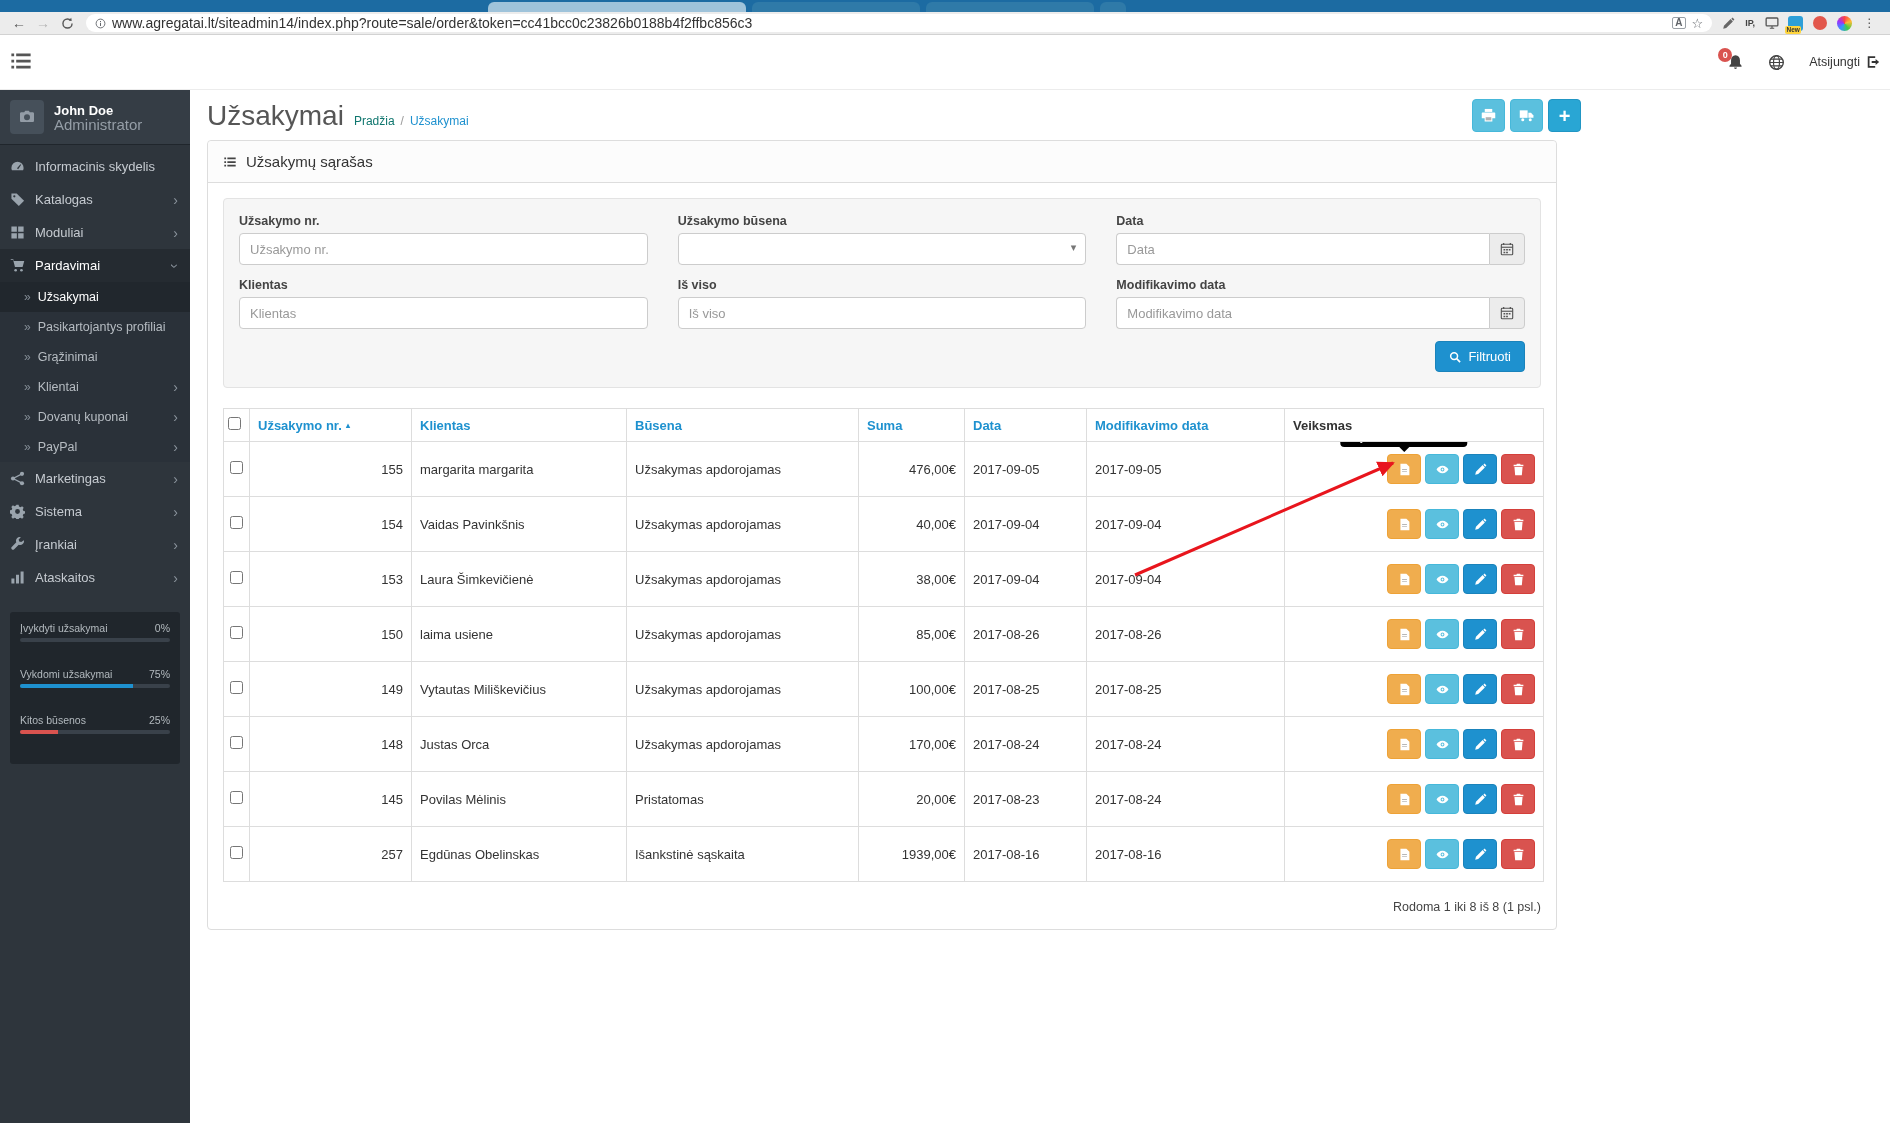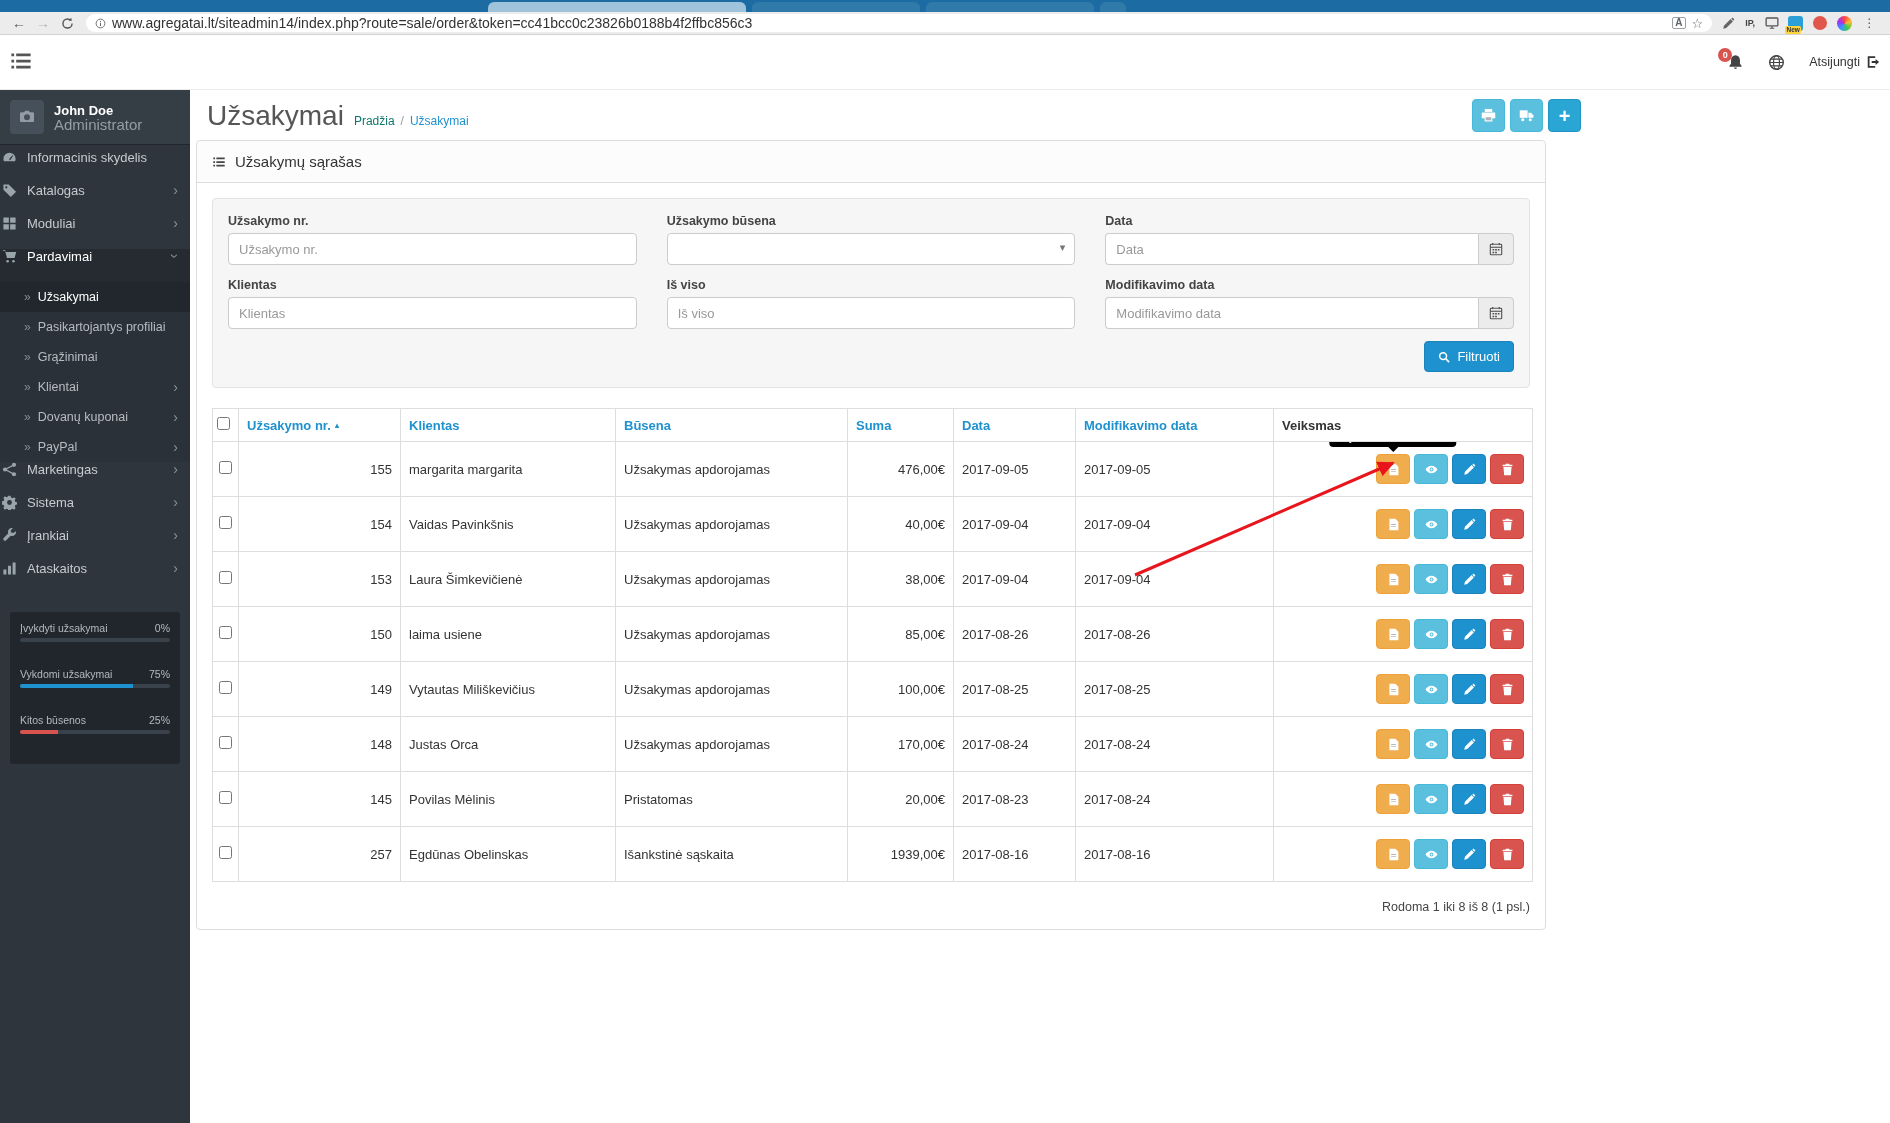--- a/index.html
+++ b/index.html
@@ -51,21 +51,21 @@
   .logout{display:flex;align-items:flex-end;gap:6px;font-size:12.5px;color:#333;cursor:pointer}
   .logout svg{width:14px;height:14px}
   
   .sidebar{position:absolute;left:0;top:90px;width:190px;bottom:0;background:var(--sidebar);color:#c6cbd1}
   .profile{display:flex;align-items:center;gap:10px;padding:8px 10px;background:#353d45;border-bottom:1px solid #20262c;height:38px}
   .avatar{width:34px;height:34px;border-radius:4px;background:#46505a;display:flex;align-items:center;justify-content:center;color:#939ca6}
   .avatar svg{width:16px;height:16px}
   .uname{font-size:13px;font-weight:bold;color:#fff;line-height:15px}
   .urole{font-size:15px;color:#959ea7;line-height:13px}
   #menu{padding-top:5px}
-  .mi-item{display:flex;align-items:flex-start;height:33px;padding:0 12px 0 2px;font-size:13px;color:#c6cbd1;cursor:pointer}
+  .mi-item{display:flex;align-items:center;height:33px;padding:0 12px 0 10px;font-size:13px;color:#c6cbd1;cursor:pointer}
   .micon{width:15px;height:15px;margin-right:10px;color:#9aa4ad;flex:0 0 auto}
   .mi-item.active{background:#252b31;color:#fff}
   .mi-sub{display:flex;align-items:center;height:30px;padding:0 12px 0 24px;font-size:12.5px;color:#b6bcc2;cursor:pointer;background:#2a3139}
   .mi-sub.active{background:#21272d;color:#fff}
   .pre{margin-right:7px;color:#848d96;font-size:12px}
   .chev{margin-left:auto;color:#8a939c;font-size:14px;line-height:1}
   .chev.down{transform:rotate(90deg)}
   .stats{margin:18px 10px 0;background:#20262c;border-radius:3px;padding:10px 10px 4px}
   .stat{margin-bottom:26px}
   .stat-top{display:flex;justify-content:space-between;font-size:10.5px;color:#b3babf;margin-bottom:4px}
@@ -78,21 +78,21 @@
   .crumb{font-size:12px;margin-left:10px}
   .crumb .home{color:#0f766e;cursor:pointer}
   .crumb .sep{color:#999;margin:0 6px}
   .crumb .cur{color:var(--accent);cursor:pointer}
   .head-btns{position:absolute;left:1282px;top:9px;display:flex;gap:5px}
   .hbtn{width:33px;height:33px;border-radius:4px;border:1px solid transparent;display:flex;align-items:center;
       justify-content:center;color:#fff;cursor:pointer;padding:0}
   .hbtn svg{width:15px;height:15px}
   .hbtn.teal{background:var(--info);border-color:#46b8da}
   .hbtn.add{background:#29a6d4;border-color:#2196c4;font-size:20px;font-weight:bold;line-height:1}
-  .panel{position:absolute;left:6px;top:50px;width:1350px;background:#fff;border:1px solid #ddd;border-radius:4px;box-sizing:border-box}
+  .panel{position:absolute;left:17px;top:50px;width:1350px;background:#fff;border:1px solid #ddd;border-radius:4px;box-sizing:border-box}
   .panel-heading{display:flex;align-items:center;gap:9px;height:42px;padding:0 15px;border-bottom:1px solid #ddd;
       font-size:15px;color:#333;background:#fcfcfc;border-radius:4px 4px 0 0;box-sizing:border-box}
   .panel-heading svg{width:14px;height:14px;color:#444}
   .panel-body{padding:15px}
   .well{background:#f6f6f6;border:1px solid #e3e3e3;border-radius:4px;padding:15px}
   .fgrid{display:grid;grid-template-columns:1fr 1fr 1fr;column-gap:30px;row-gap:13px}
   .fl{display:block;font-size:12.5px;font-weight:bold;color:#444;margin-bottom:5px}
   .fc{width:100%;height:32px;border:1px solid #ccc;border-radius:4px;padding:0 10px;font-size:13px;color:#555;
       background:#fff;box-sizing:border-box;font-family:inherit;outline:none}
   .fc::placeholder{color:#999;opacity:1}

